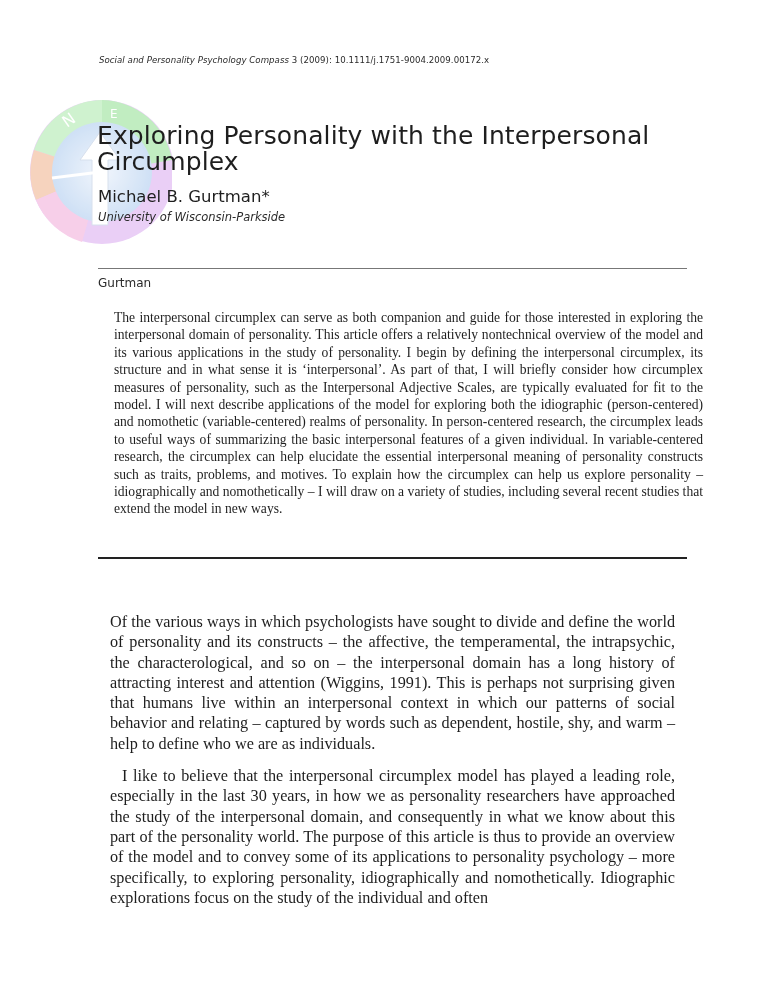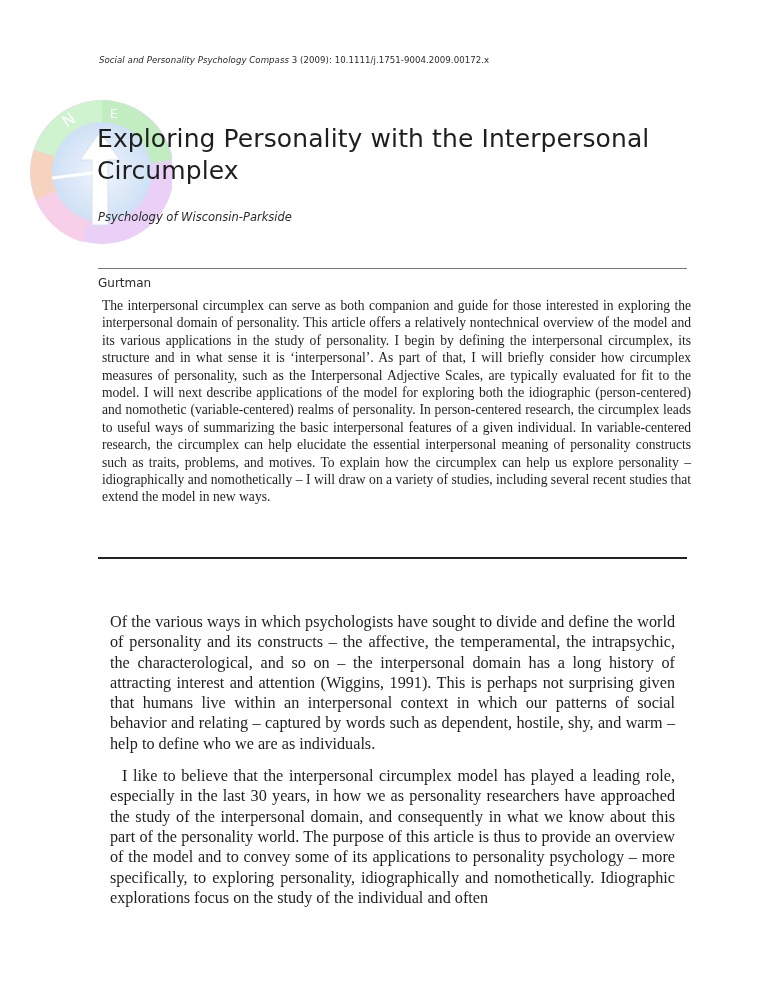--- a/index.html
+++ b/index.html
@@ -10,41 +10,41 @@
       position: absolute; left: 99px; top: 55px;
       font-family: "DejaVu Sans", sans-serif; font-size: 8.6px; color: #2a2a2a;
       letter-spacing: 0.05px; white-space: nowrap;
     }
     .running-head .journal { font-style: italic; }
 
     .logo { position: absolute; left: 22px; top: 90px; width: 150px; height: 160px; opacity: 0.55; }
 
     .title {
       position: absolute; left: 97px; top: 123px; width: 600px;
-      font-family: "DejaVu Sans", sans-serif; font-size: 25px; line-height: 32px;
+      font-family: "DejaVu Sans", sans-serif; font-size: 25px; line-height: 26px;
       color: #1e1e1e; font-weight: normal; margin: 0; letter-spacing: 0.1px;
     }
     .author {
       position: absolute; left: 98px; top: 187px;
       font-family: "DejaVu Sans", sans-serif; font-size: 16.5px; color: #1e1e1e;
     }
     .affiliation {
       position: absolute; left: 98px; top: 210px;
       font-family: "DejaVu Sans", sans-serif; font-style: italic; font-size: 11.5px; color: #2a2a2a;
     }
 
     .rule-top { position: absolute; left: 98px; top: 268px; width: 589px; height: 1px; background: #777; }
     .abstract-heading {
       position: absolute; left: 98px; top: 276px;
       font-family: "DejaVu Sans", sans-serif; font-size: 12px; color: #2a2a2a;
     }
     .abstract-text {
       position: absolute; left: 98px; top: 293px; width: 589px;
       font-family: "Liberation Serif", serif; font-size: 13.6px; line-height: 17.4px;
-      color: #1e1e1e; text-align: justify; margin: 4px;
+      color: #1e1e1e; text-align: justify; margin: 16px;
     }
     .rule-bottom { position: absolute; left: 98px; top: 557px; width: 589px; height: 2px; background: #222; }
 
     .body-text {
       position: absolute; left: 98px; top: 600px; width: 589px;
       font-family: "Liberation Serif", serif; font-size: 16.2px; line-height: 20.3px;
       color: #1e1e1e; text-align: justify;
     }
     .body-text p { margin: 12px; }
     .body-text p.indent { text-indent: 12px; font-family: Liberation Serif, serif; }
@@ -76,21 +76,22 @@
     <path d="M12 60 A72 72 0 0 0 14 110 L80 82 Z" fill="#f0b08a"></path>
     <path d="M14 110 A72 72 0 0 0 60 152 L80 82 Z" fill="#f2a8d8"></path>
     <circle cx="80" cy="82" r="50" fill="url(#gcenter)"></circle>
     <path d="M70 135 L70 70 L58 70 L78 42 L98 70 L86 70 L86 135 Z" fill="#ffffff" stroke="#b8c8e0" stroke-width="1"></path>
     <line x1="30" y1="88" x2="78" y2="82" stroke="#ffffff" stroke-width="3"></line>
     <text x="45" y="38" font-size="16" fill="#ffffff" font-family="DejaVu Sans, sans-serif" transform="rotate(-35 45 38)">N</text>
     <text x="88" y="28" font-size="12" fill="#ffffff" font-family="DejaVu Sans, sans-serif">E</text>
   </svg>
 
   <h1 class="title">Exploring Personality with the Interpersonal Circumplex</h1>
-  <div class="affiliation">Psychology of Wisconsin-Parkside</div>
+  <div class="author">Michael B. Gurtman*</div>
+  <div class="affiliation">University of Wisconsin-Parkside</div>
 
   <div class="rule-top"></div>
   <div class="abstract-heading">Gurtman</div>
   <p class="abstract-text">The interpersonal circumplex can serve as both companion and guide for those interested in exploring the interpersonal domain of personality. This article offers a relatively nontechnical overview of the model and its various applications in the study of personality. I begin by defining the interpersonal circumplex, its structure and in what sense it is ‘interpersonal’. As part of that, I will briefly consider how circumplex measures of personality, such as the Interpersonal Adjective Scales, are typically evaluated for fit to the model. I will next describe applications of the model for exploring both the idiographic (person-centered) and nomothetic (variable-centered) realms of personality. In person-centered research, the circumplex leads to useful ways of summarizing the basic interpersonal features of a given individual. In variable-centered research, the circumplex can help elucidate the essential interpersonal meaning of personality constructs such as traits, problems, and motives. To explain how the circumplex can help us explore personality – idiographically and nomothetically – I will draw on a variety of studies, including several recent studies that extend the model in new ways.</p>
   <div class="rule-bottom"></div>
 
   <div class="body-text">
     <p>Of the various ways in which psychologists have sought to divide and define the world of personality and its constructs – the affective, the temperamental, the intrapsychic, the characterological, and so on – the interpersonal domain has a long history of attracting interest and attention (Wiggins, 1991). This is perhaps not surprising given that humans live within an interpersonal context in which our patterns of social behavior and relating – captured by words such as dependent, hostile, shy, and warm – help to define who we are as individuals.</p>
     <p class="indent">I like to believe that the interpersonal circumplex model has played a leading role, especially in the last 30 years, in how we as personality researchers have approached the study of the interpersonal domain, and consequently in what we know about this part of the personality world. The purpose of this article is thus to provide an overview of the model and to convey some of its applications to personality psychology – more specifically, to exploring personality, idiographically and nomothetically. Idiographic explorations focus on the study of the individual and often</p>
   </div>

